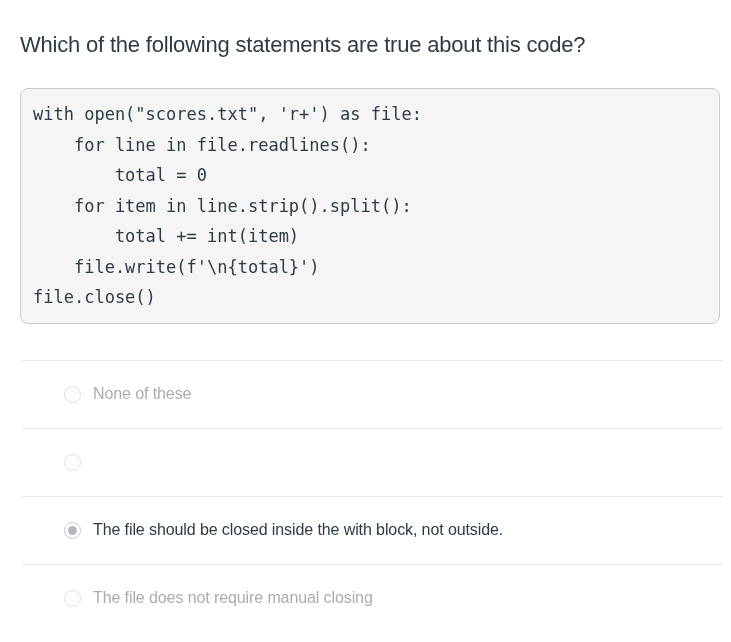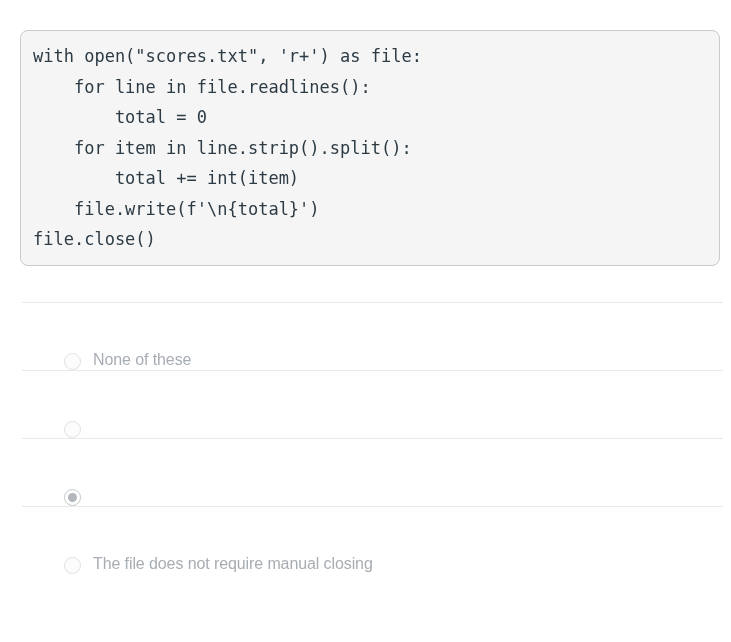--- a/index.html
+++ b/index.html
@@ -38,21 +38,21 @@
   .code-block code {
     font-family: inherit;
   }
 
   .options {
     margin: 36px 8px 0 22px;
   }
   .option {
     height: 68px;
     display: flex;
-    align-items: flex-end;
+    align-items: center;
     border-top: 1px solid #e8e9eb;
     padding-left: 42px;
     cursor: pointer;
     background: #ffffff;
   }
   .radio {
     width: 17px;
     height: 17px;
     border-radius: 50%;
     border: 1px solid #dde1e4;
@@ -77,20 +77,21 @@
   }
   .option.selected .radio { border-color: #c3c8cd; background: #ffffff; }
   .option.selected .dot { background: #b1b7bd; }
   .option.selected .option-label { color: #2d3b45; }
 </style>
 </head>
 <body>
 
 <div class="page">
 
+  <h1 class="title">Which of the following statements are true about this code?</h1>
 
   <pre class="code-block"><code>with open("scores.txt", 'r+') as file:
     for line in file.readlines():
         total = 0
     for item in line.strip().split():
         total += int(item)
     file.write(f'\n{total}')
 file.close()</code></pre>
 
   <div class="options">
@@ -105,20 +106,21 @@
     <div class="option">
       <span class="radio">
           <span class="dot"></span>
         </span>
     </div>
 
     <div class="option selected">
       <span class="radio">
           <span class="dot"></span>
         </span>
+      <span class="option-label">The file should be closed inside the with block, not outside.</span>
     </div>
 
     <div class="option">
       <span class="radio">
           <span class="dot"></span>
         </span>
       <span class="option-label">The file does not require manual closing</span>
     </div>
 
   </div>

